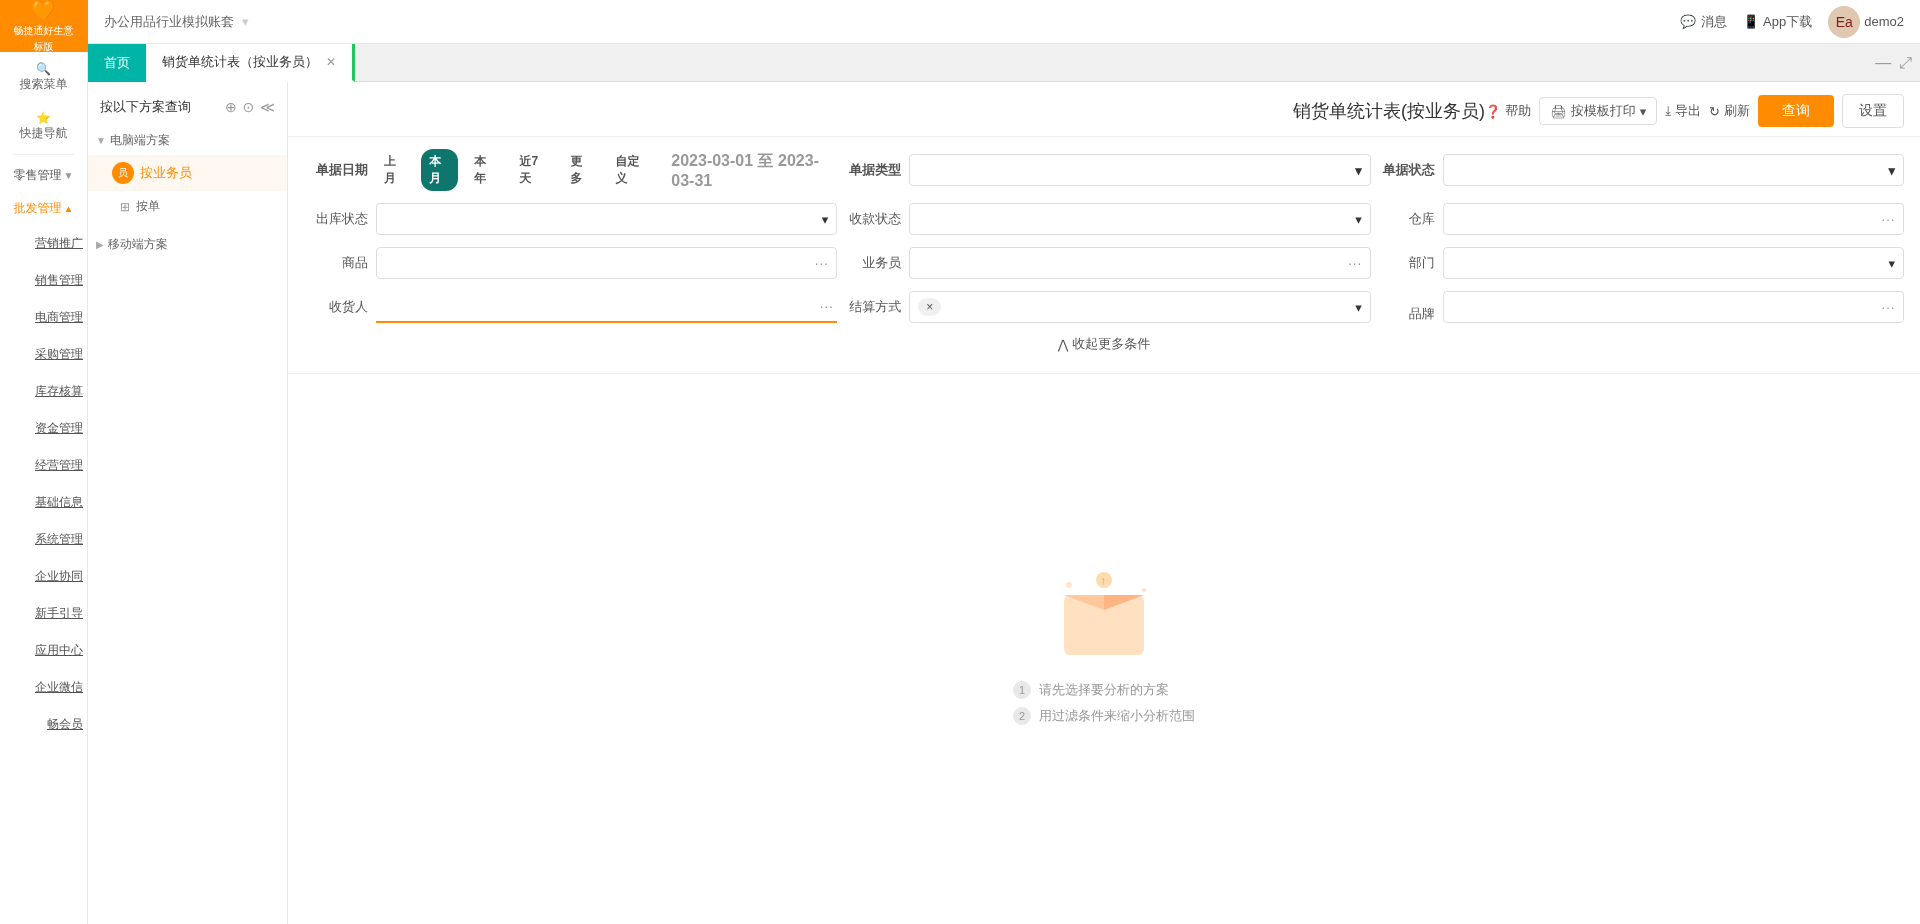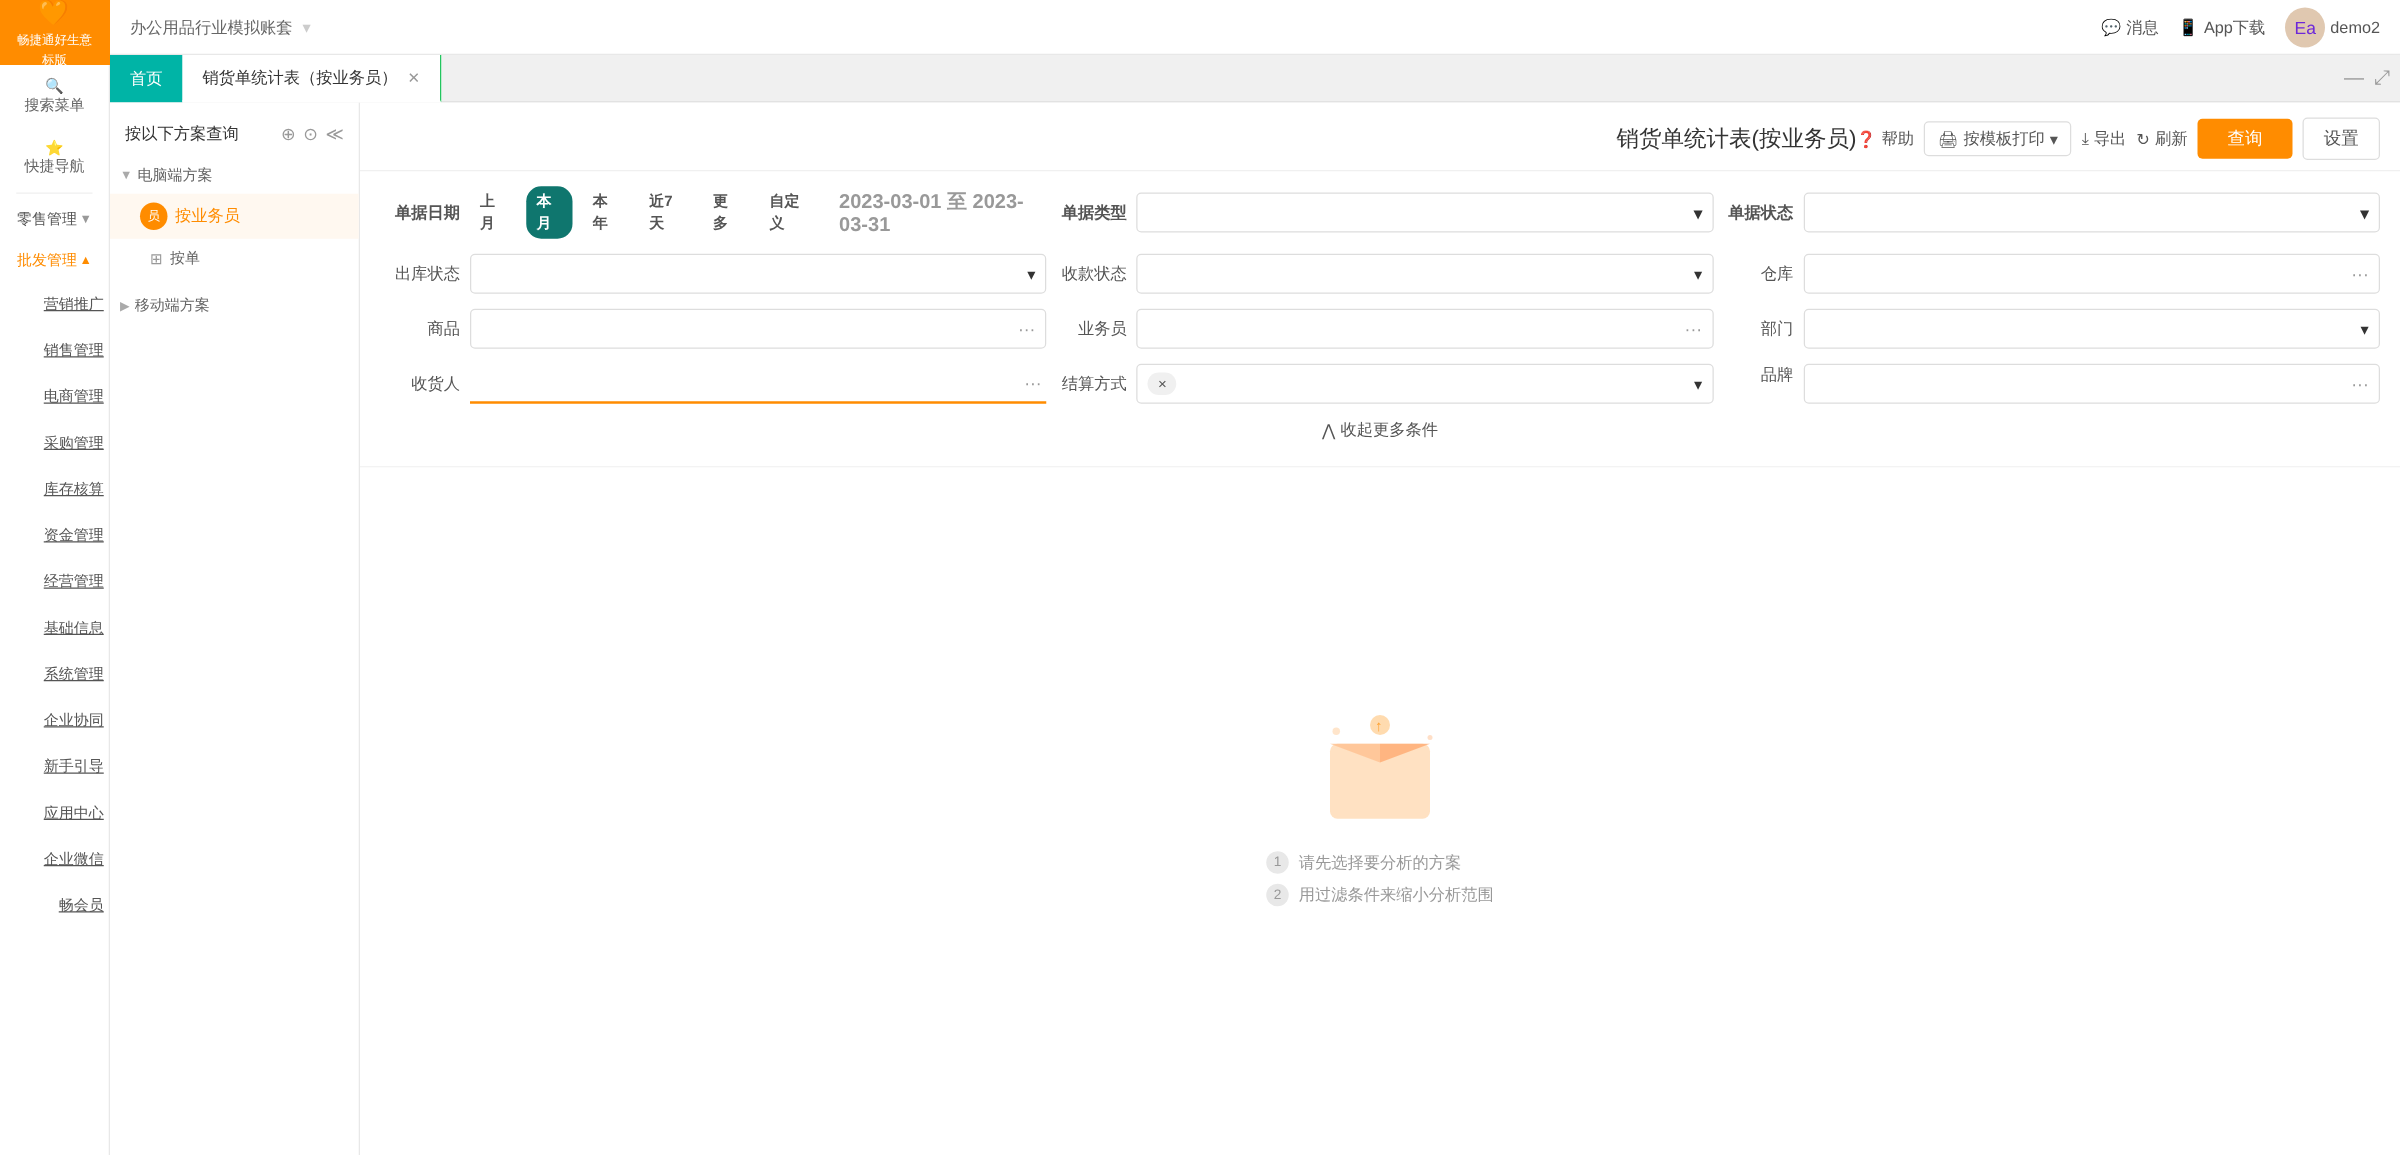--- a/index.html
+++ b/index.html
@@ -24,21 +24,21 @@
     
     .top-header { height: 44px; background: #fff; border-bottom: 1px solid #e8e8e8; display: flex; align-items: center; padding: 0 16px; justify-content: space-between; }
     .top-header-left { display: flex; align-items: center; gap: 8px; }
     .breadcrumb-text { font-size: 13px; color: #666; }
     .breadcrumb-arrow { color: #ccc; }
     .top-header-right { display: flex; align-items: center; gap: 16px; font-size: 13px; color: #555; }
     .header-btn { display: flex; align-items: center; gap: 4px; cursor: pointer; }
 
     
     .tab-bar { height: 38px; background: #f0f0f0; display: flex; align-items: center; padding: 0 0; border-bottom: 1px solid #ddd; }
-    .tab-item { height: 38px; display: flex; align-items: center; padding: 0 16px; font-size: 13px; cursor: pointer; border-right: 1px solid #22c55e; background: #f0f0f0; color: #666; }
+    .tab-item { height: 38px; display: flex; align-items: center; padding: 0 16px; font-size: 13px; cursor: pointer; border-right: 3px solid #22c55e; background: #f0f0f0; color: #666; }
     .tab-item.active { background: #fff; color: #333; border-bottom: 2px solid #fff; margin-bottom: -1px; }
     .tab-item.home { background: #00b4a6; color: #fff; border: none; }
     .tab-item .tab-close { margin-left: 8px; color: #999; font-size: 12px; }
     .tab-actions { display: flex; align-items: center; margin-left: auto; padding-right: 8px; gap: 8px; }
     .tab-action-btn { font-size: 16px; color: #999; cursor: pointer; }
 
     
     .content-area { flex: 1; background: #f5f5f5; display: flex; overflow: hidden; }
 
     
@@ -176,21 +176,21 @@
     <div class="top-header-right">
       <div class="header-btn">
         <span>💬</span>
         <span>消息</span>
       </div>
       <div class="header-btn">
         <span>📱</span>
         <span>App下载</span>
       </div>
       <div class="header-btn">
-        <div class="avatar-circle" style="background:#e0c8b0; font-size:14px; color:#6d28d9;">Ea</div>
+        <div class="avatar-circle" style="background:#e0c8b0; font-size:14px; color:#7f1d1d;">Ea</div>
         <span>demo2</span>
       </div>
     </div>
   </div>
 
   <div class="tab-bar">
     <div class="tab-item home">
       <span>首页</span>
     </div>
     <div class="tab-item active">
@@ -353,21 +353,21 @@
           </div>
           <div class="filter-cell" style="display:flex; align-items:center;">
             <span class="filter-label">结算方式</span>
             <div class="select-control" style="flex:1;">
               <div class="filter-tag">
                 <span>×</span>
               </div>
               <span>▾</span>
             </div>
           </div>
-          <div class="filter-cell" style="display:flex; align-items:flex-start;">
+          <div class="filter-cell" style="display:flex; align-items:flex-end;">
             <span class="filter-label">品牌</span>
             <div class="select-control" style="flex:1; justify-content:flex-end;">
               <span class="dots">···</span>
             </div>
           </div>
         </div>
 
         <div class="collapse-bar">
           <span>⋀</span>
           <span>收起更多条件</span>

